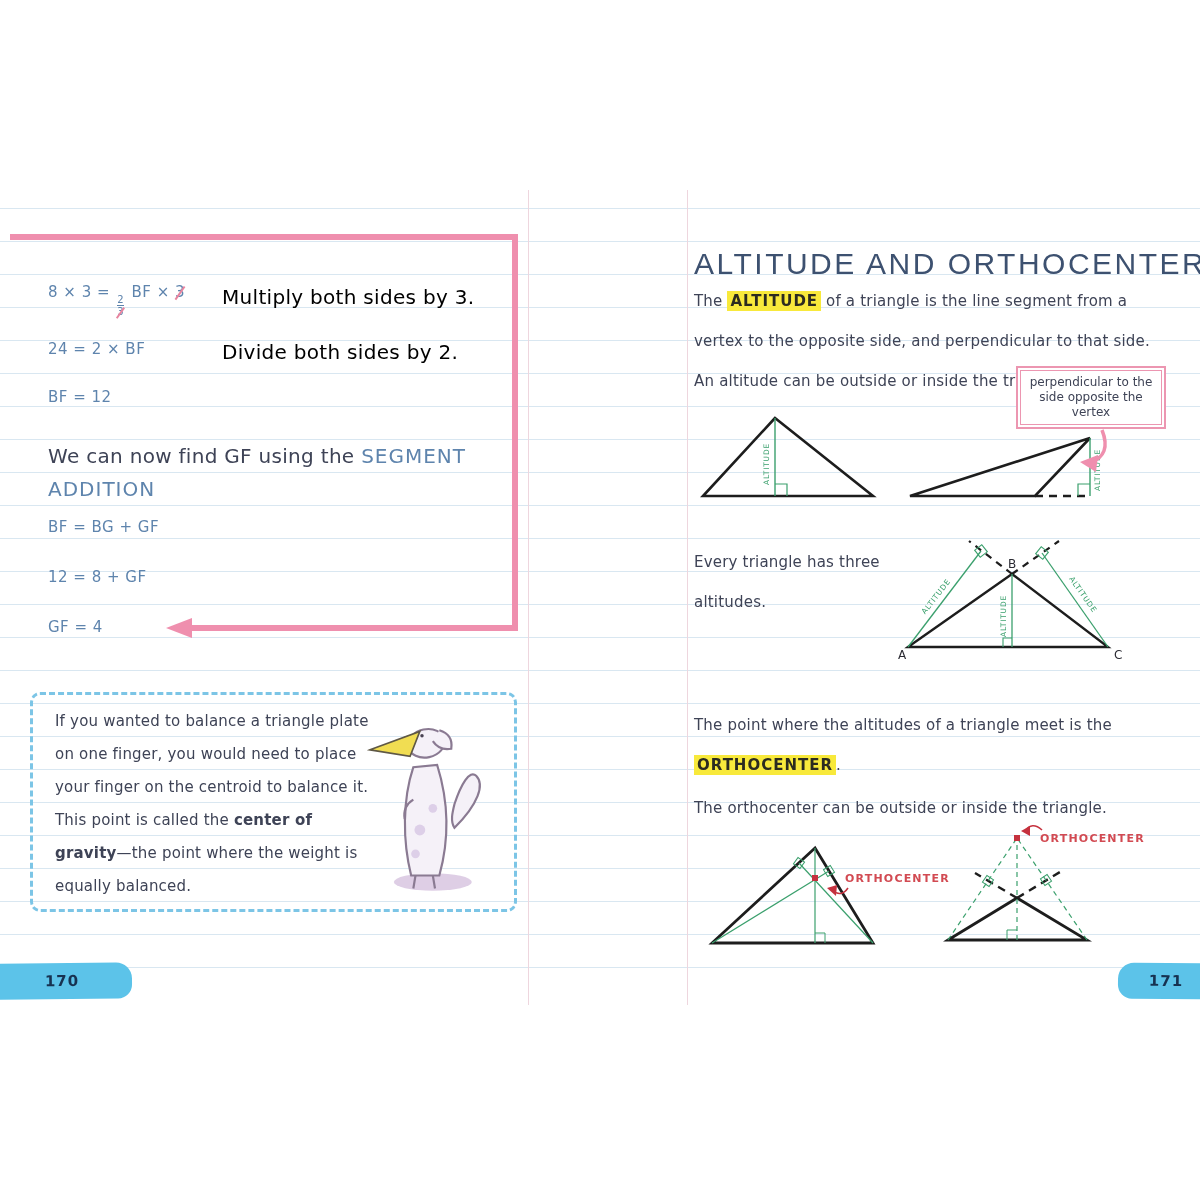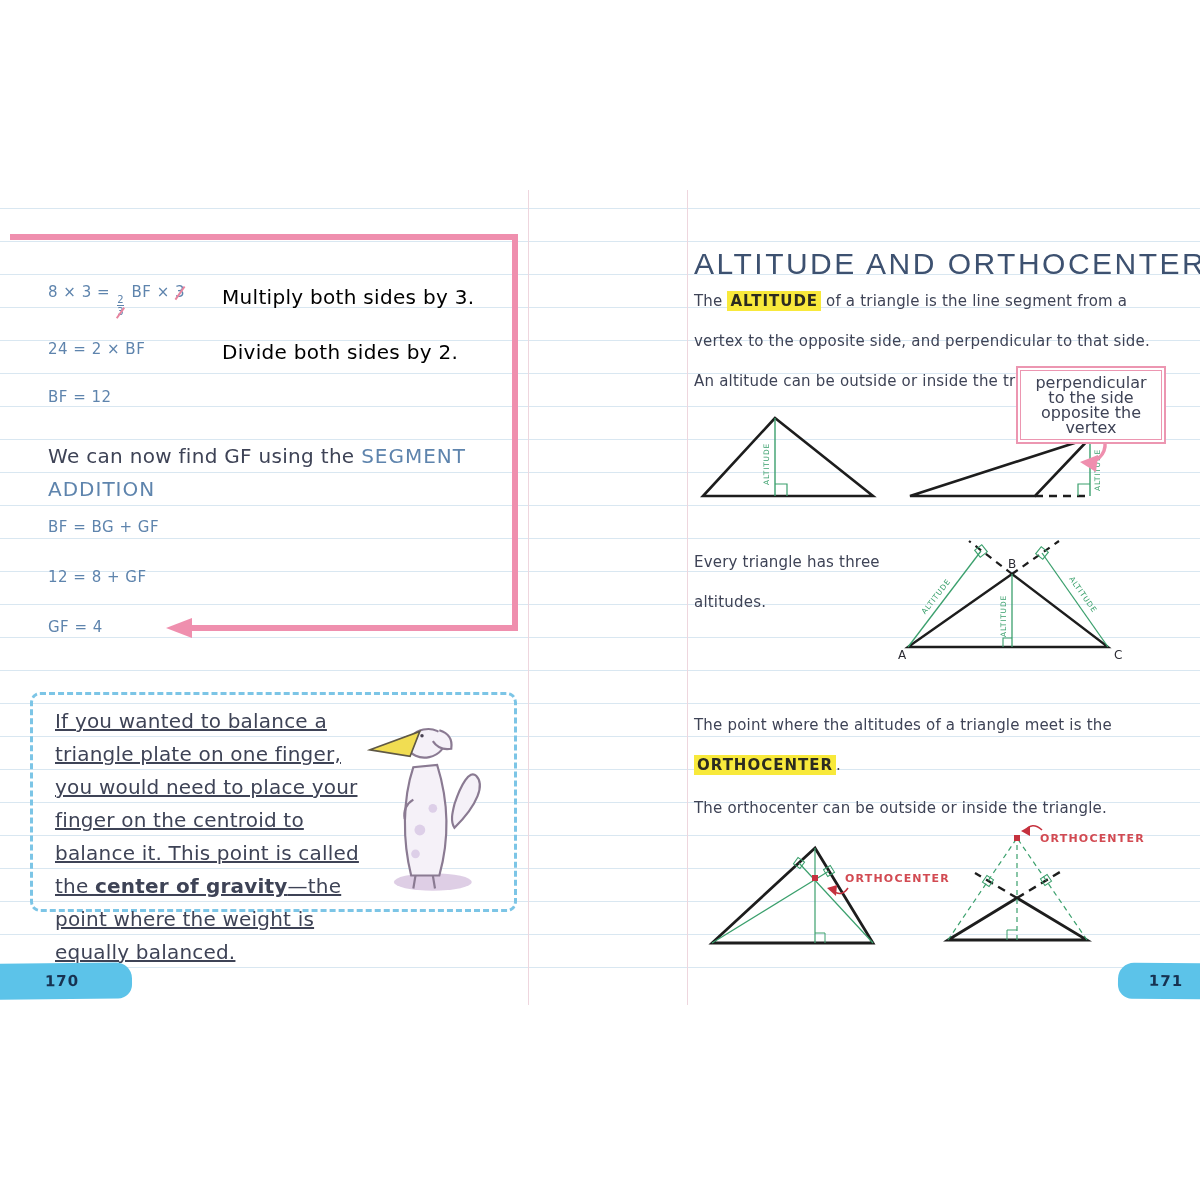--- a/index.html
+++ b/index.html
@@ -22,39 +22,39 @@
   .frac{display:inline-flex;flex-direction:column;align-items:center;vertical-align:-6px;
         font-size:10px;line-height:10px;margin:0 2px;}
   .frac .den{border-top:1px solid #5e84ad;padding-top:1px;position:relative;}
   .slashed{position:relative;display:inline-block;}
   .slashed::after{content:"";position:absolute;left:-3px;right:-3px;top:50%;height:2px;
         background:#e8849f;transform:rotate(-55deg);}
   .callout{
     position:absolute;left:30px;top:692px;width:487px;height:220px;
     border:3px dashed #7cc5e6;border-radius:10px;box-sizing:border-box;
   }
-  .callout-text{position:absolute;left:22px;top:10px;width:322px;font-size:20px;line-height:33px;letter-spacing:.2px;text-decoration:underline;}
+  .callout-text{position:absolute;left:22px;top:10px;width:322px;font-size:15px;line-height:33px;letter-spacing:.2px;}
   .badge{
     position:absolute;height:36px;background:#5cc3e9;color:#173251;
     font-weight:bold;font-size:15px;display:flex;align-items:center;justify-content:center;
     letter-spacing:1px;
   }
   .badge-left{left:-8px;top:963px;width:140px;border-radius:4px 16px 14px 6px;transform:rotate(-.6deg);}
   .badge-right{left:1118px;top:963px;width:96px;border-radius:16px 4px 6px 14px;transform:rotate(.6deg);}
   .title{
     font-family:Liberation Sans, sans-serif;font-size:30px;color:#3d5170;
     letter-spacing:2.5px;white-space:nowrap;
   }
   .para{font-size:15px;line-height:40px;letter-spacing:.2px;}
   .hl{background:#f8e93b;font-weight:bold;color:#2b2b20;padding:1px 3px;letter-spacing:1px;}
   .notebox{
     position:absolute;left:1016px;top:366px;width:150px;box-sizing:border-box;
     border:2px solid #ec96b1;padding:2px;background:#fff;z-index:3;
   }
-  .notebox-inner{border:1px solid #ec96b1;padding:4px 4px;font-size:16px;line-height:15px;
+  .notebox-inner{border:1px solid #ec96b1;padding:4px 4px;font-size:12px;line-height:15px;
     text-align:center;color:#3e4356;}
   .redlab{fill:#d24a52;font-size:11px;letter-spacing:1.2px;font-weight:bold;}
   .greenlab{fill:#3ba06d;font-size:7.5px;letter-spacing:.8px;}
   svg text{font-family:"DejaVu Sans",sans-serif;}
 </style>
 </head>
 <body>
 
 <div class="spread">
   <div class="vline" style="left:528px"></div>

